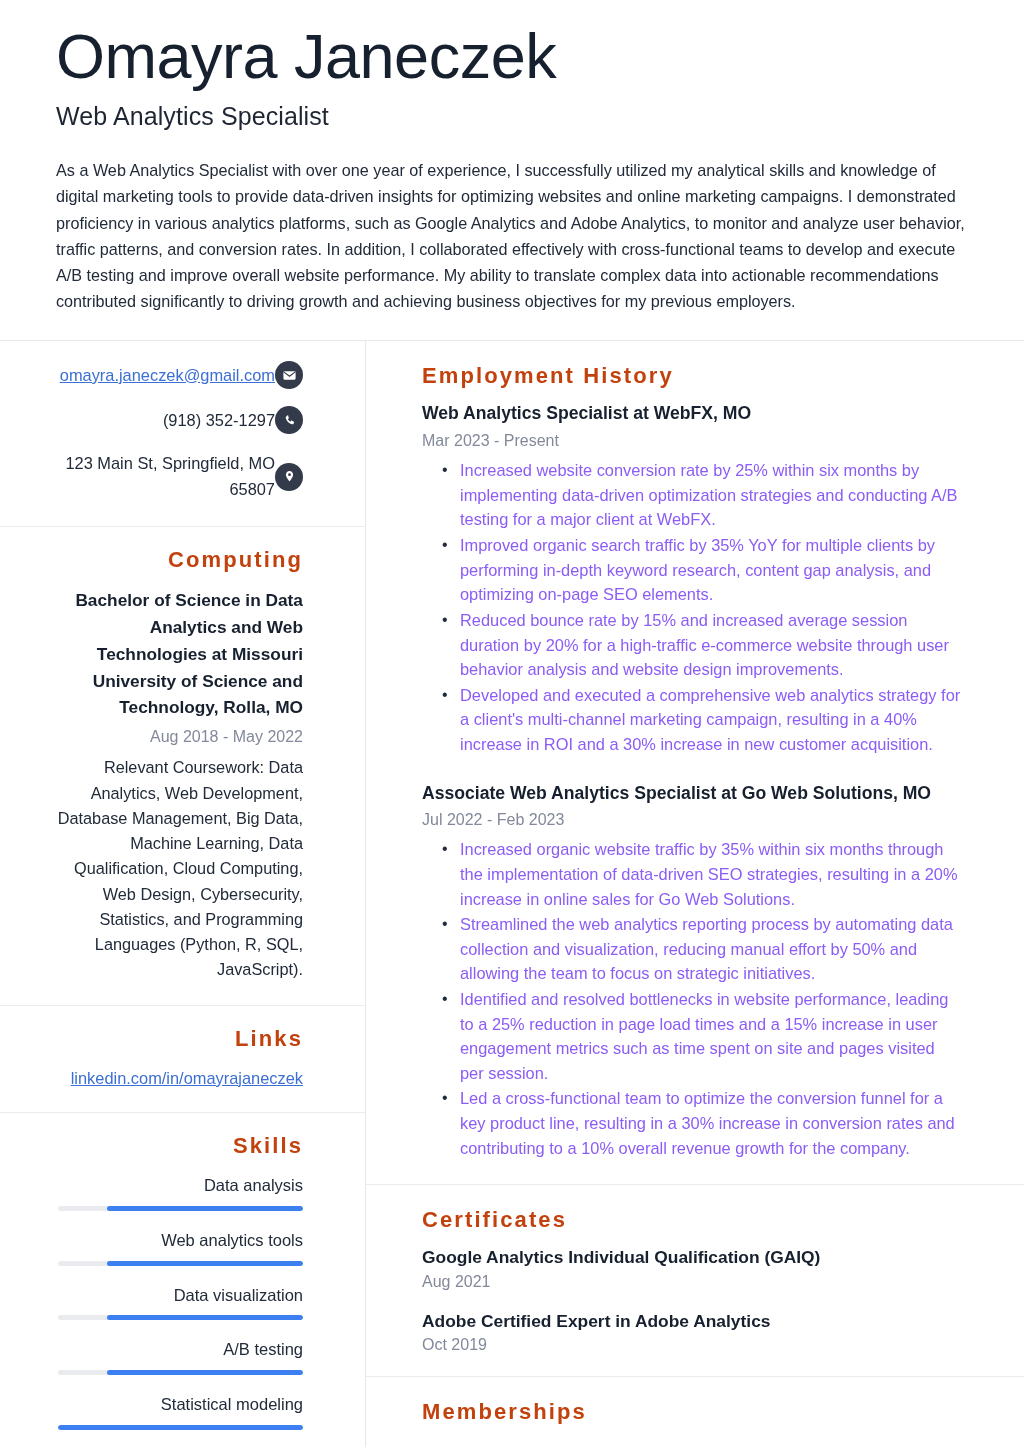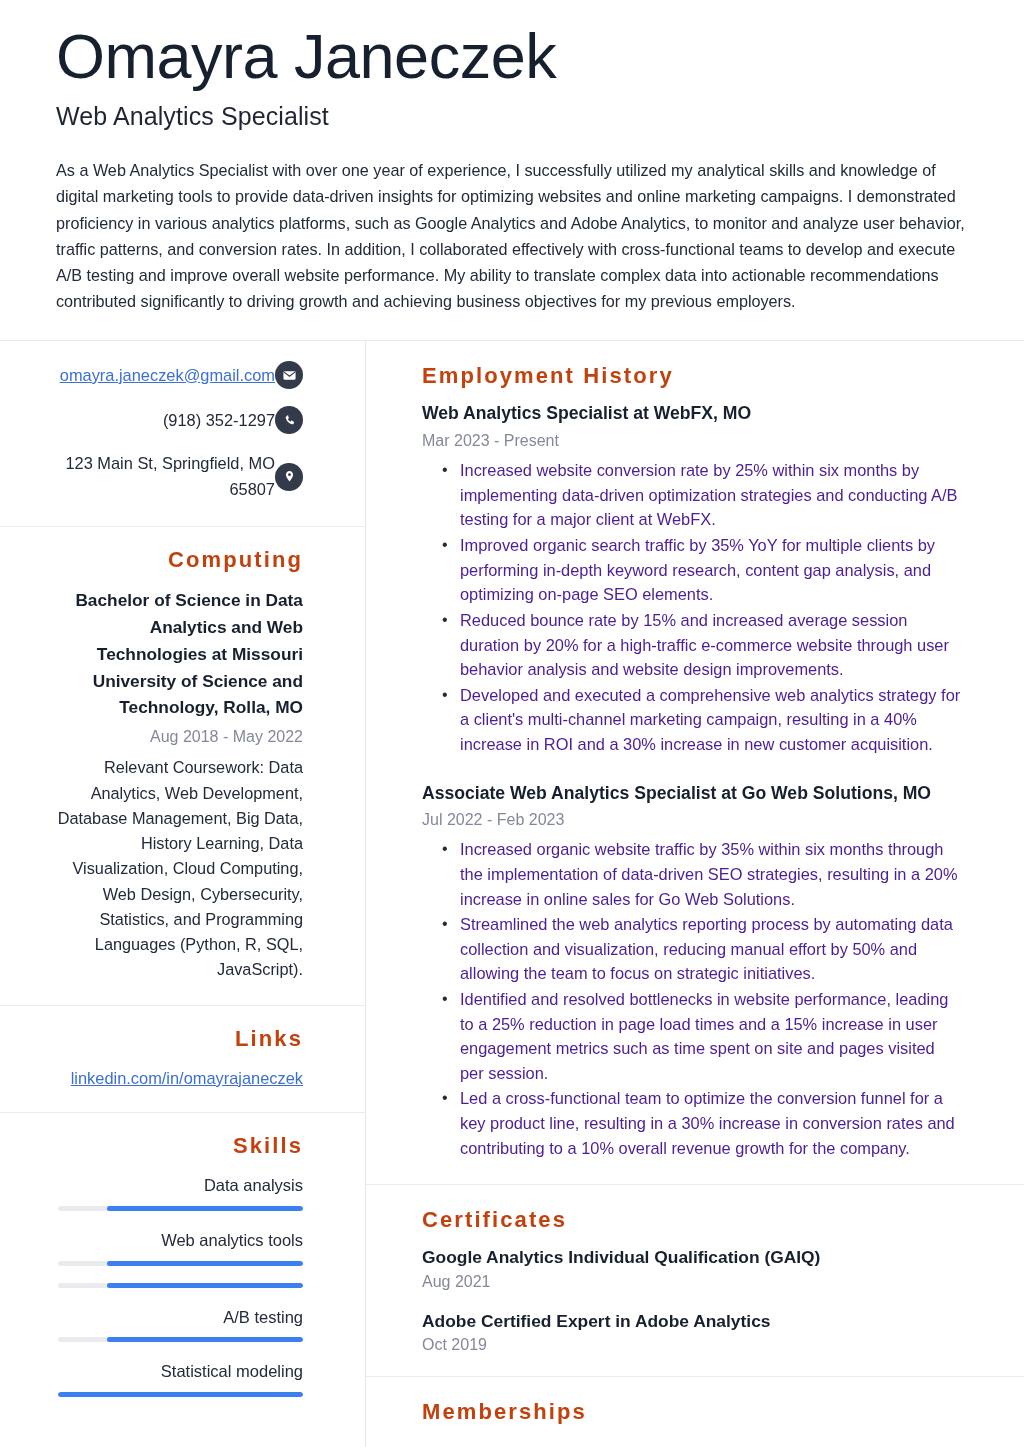--- a/index.html
+++ b/index.html
@@ -218,21 +218,21 @@
   .bullets {
     margin: 6px 0 0 0;
     padding-left: 36px;
     list-style: none;
   }
 
   .bullets li {
     position: relative;
     font-size: 16.4px;
     line-height: 1.5;
-    color: #4c1d95;
+    color: #8b5cf6;
     margin-bottom: 1px;
     padding-left: 2px;
   }
 
   .bullets li::before {
     content: "\2022";
     position: absolute;
     left: -16px;
     top: 0;
     color: #222b3a;
@@ -310,21 +310,21 @@
         </div>
       </div>
 
       <hr class="block-divider">
 
       <div class="block">
         <div class="section-title">Computing</div>
         <div>
           <div class="edu-degree">Bachelor of Science in Data Analytics and Web Technologies at Missouri University of Science and Technology, Rolla, MO</div>
           <div class="edu-dates">Aug 2018 - May 2022</div>
-          <div class="edu-desc">Relevant Coursework: Data Analytics, Web Development, Database Management, Big Data, History Learning, Data Visualization, Cloud Computing, Web Design, Cybersecurity, Statistics, and Programming Languages (Python, R, SQL, JavaScript).</div>
+          <div class="edu-desc">Relevant Coursework: Data Analytics, Web Development, Database Management, Big Data, Machine Learning, Data Qualification, Cloud Computing, Web Design, Cybersecurity, Statistics, and Programming Languages (Python, R, SQL, JavaScript).</div>
         </div>
       </div>
 
       <hr class="block-divider">
 
       <div class="block">
         <div class="section-title">Links</div>
         <a class="link-line" href="#">linkedin.com/in/omayrajaneczek</a>
       </div>
 
@@ -341,20 +341,21 @@
         </div>
 
         <div class="skill-item">
           <div class="skill-label">Web analytics tools</div>
           <div class="skill-track">
             <div class="skill-fill" style="width: 80%;"></div>
           </div>
         </div>
 
         <div class="skill-item">
+          <div class="skill-label">Data visualization</div>
           <div class="skill-track">
             <div class="skill-fill" style="width: 80%;"></div>
           </div>
         </div>
 
         <div class="skill-item">
           <div class="skill-label">A/B testing</div>
           <div class="skill-track">
             <div class="skill-fill" style="width: 80%;"></div>
           </div>

